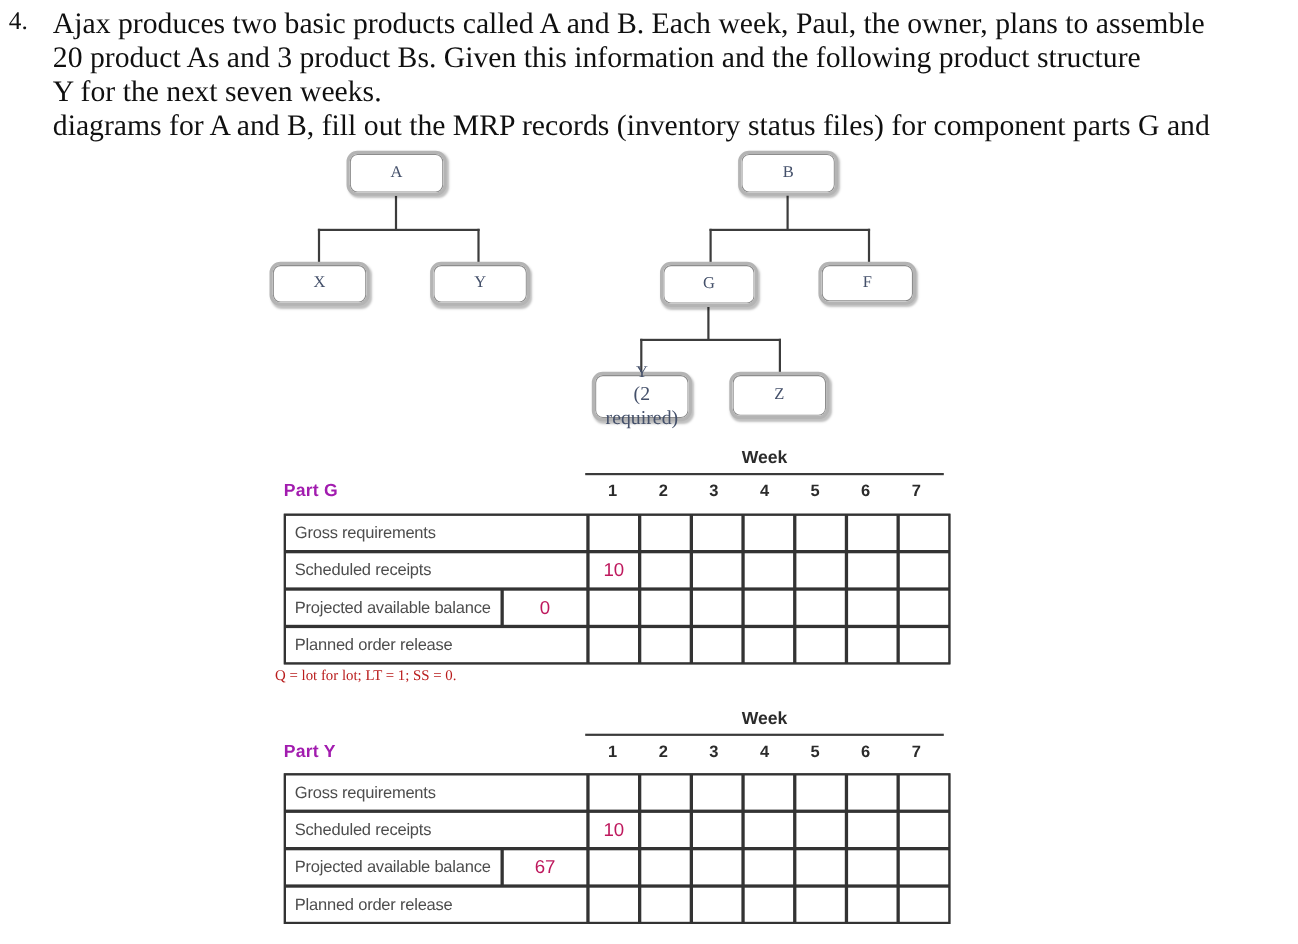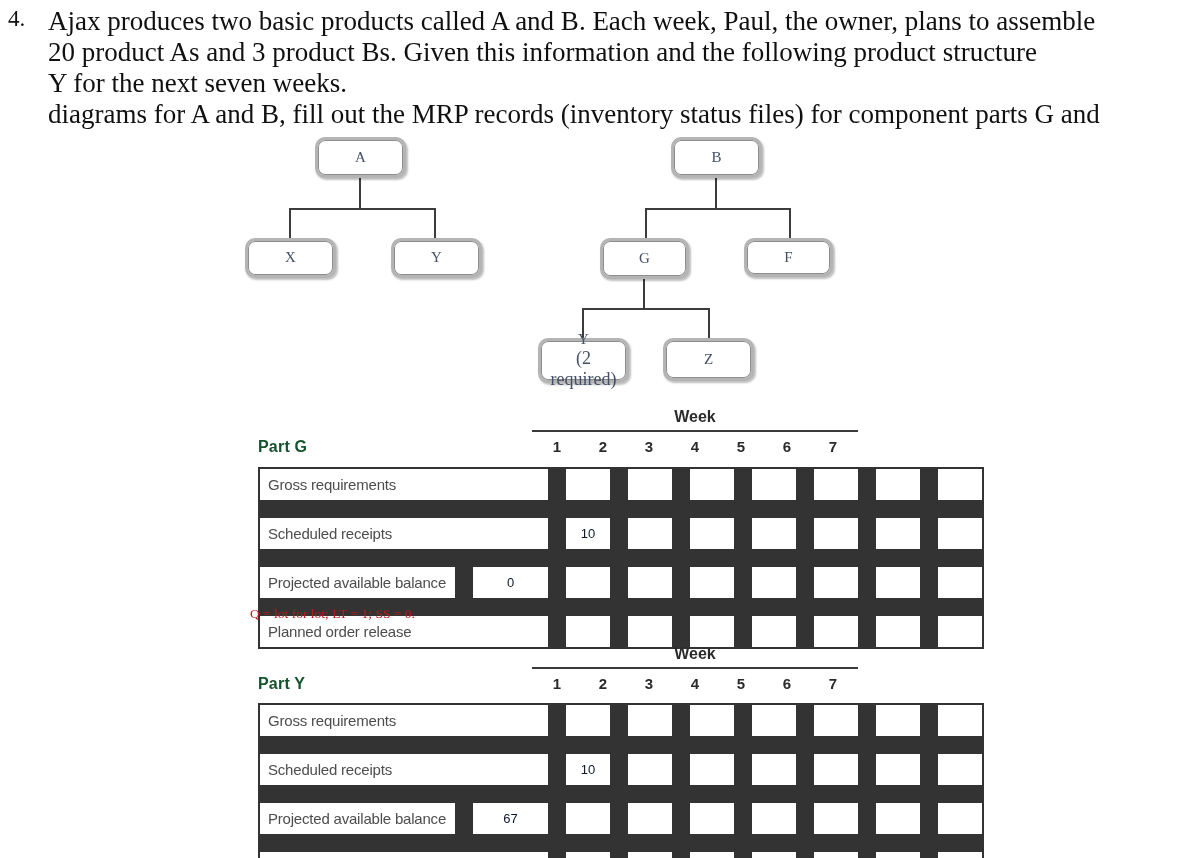--- a/index.html
+++ b/index.html
@@ -25,43 +25,43 @@
     box-shadow: inset 0 0 0 1px #8d8d8d, 1.5px 2px 2px rgba(0,0,0,0.25);
     display:flex; flex-direction:column; align-items:center; justify-content:center;
     font-family:"Liberation Serif", serif; font-size:15px; color:#44506a;
     box-sizing:border-box; text-align:center; line-height:1.15;
   }
   .node .note { font-size:18px; }
   .conn { position:absolute; background:#3c3c3c; }
 
   
   .part-label {
-    position:absolute; font-weight:bold; font-size:16px; color:#14532d; letter-spacing:0.2px;
+    position:absolute; font-weight:bold; font-size:16px; color:#a21caf; letter-spacing:0.2px;
   }
   .week-title {
     position:absolute; width:326px; text-align:center;
     font-weight:bold; font-size:16px; color:#2b2b2b;
   }
   .week-rule { position:absolute; width:326px; height:2px; background:#3a3a3a; }
   .week-nums { position:absolute; display:flex; }
   .week-nums span {
     width:46px; text-align:center; font-weight:bold; font-size:15px; color:#2b2b2b;
   }
   .mrp-grid {
     position:absolute; display:grid;
     grid-template-columns:195px 75px repeat(7, 44px);
-    grid-auto-rows:31px; gap:18px;
+    grid-auto-rows:31px; gap:3px;
     background:#333333; border:2px solid #333333; width:max-content;
   }
   .cell { background:#ffffff; display:flex; align-items:center; box-sizing:border-box; }
   .cell.lab {
     padding-left:8px; font-size:15px; color:#4d4d4d; letter-spacing:-0.2px; white-space:nowrap;
   }
   .cell.sp2 { grid-column: span 2; }
-  .cell.val, .cell.init { justify-content:center; font-size:13px; color:#0f172a; }
+  .cell.val, .cell.init { justify-content:center; font-size:17px; color:#be185d; }
   .footnote {
     position:absolute; font-family:"Liberation Serif", serif; font-size:13.5px; color:#b91c1c;
   }
 </style>
 </head>
 <body>
 
 <div class="page">
 
   <div class="prob-num">4.</div>

